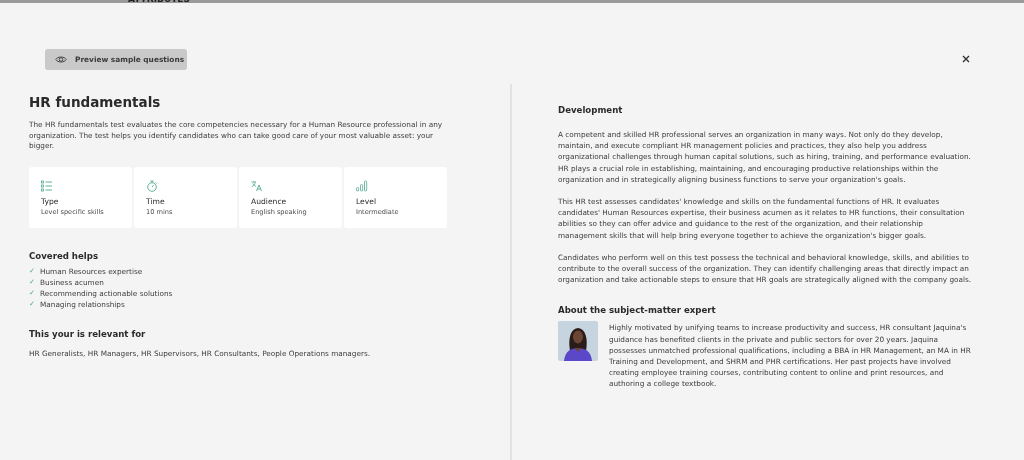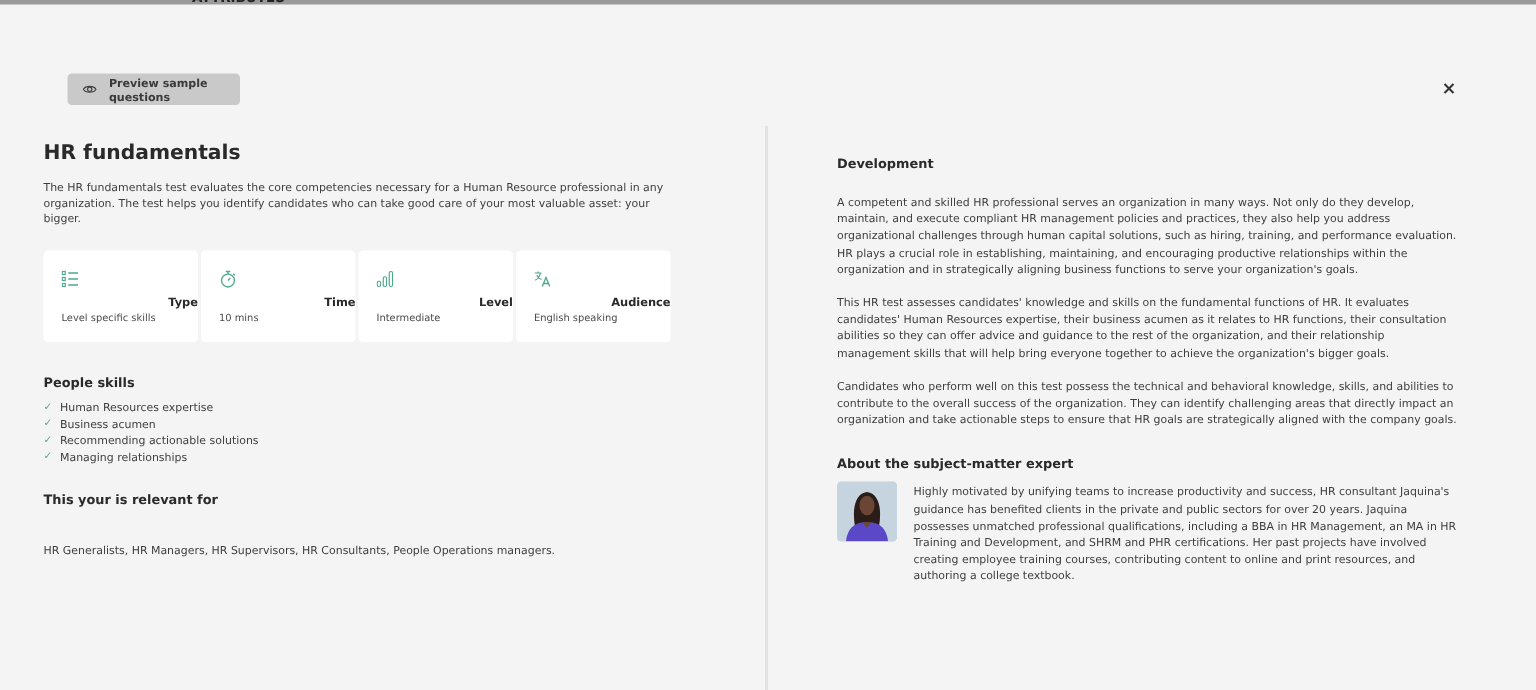--- a/index.html
+++ b/index.html
@@ -12,21 +12,21 @@
   }
   .topbar {
     position: absolute; left: 0; top: 0; width: 1024px; height: 3px;
     background: #9a9a9a;
   }
   .topbar-text {
     position: absolute; left: 128px; top: -4px; height: 6px; width: 85px;
     overflow: hidden; font-size: 9px; font-weight: bold; color: #222; line-height: 6px;
   }
   .preview-btn {
-    position: absolute; left: 45px; top: 49px; width: 115px; height: 21px;
+    position: absolute; left: 45px; top: 49px; width: 142px; height: 21px;
     background: #c9c9c9; border-radius: 3px;
     display: flex; align-items: center; padding-left: 10px;
     font-size: 7.4px; font-weight: bold; color: #3a3a3a; cursor: pointer;
   }
   .preview-btn svg { margin-right: 8px; }
   .close-btn {
     position: absolute; left: 960px; top: 53px; width: 12px; height: 12px;
     display: flex; align-items: center; justify-content: center; cursor: pointer;
   }
   .divider {
@@ -37,29 +37,29 @@
   .title { font-size: 13.5px; font-weight: bold; color: #2a2a2a; margin-bottom: 9px; line-height: 17px; }
   .intro { font-size: 7.3px; line-height: 10.6px; color: #3d3d3d; width: 418px; }
   .cards {
     margin-top: 15px; display: flex; gap: 2px; width: 418px;
   }
   .card {
     flex: 1; background: #ffffff; border-radius: 3px; height: 61px;
     padding: 13px 0 0 12px;
   }
   .card-icon { height: 12px; margin-bottom: 5px; display: block; }
-  .card-label { font-size: 7.6px; font-weight: bold; color: #2a2a2a; line-height: 10px; text-align: right; }
+  .card-label { font-size: 7.6px; font-weight: normal; color: #2a2a2a; line-height: 10px; }
   .card-value { font-size: 6.6px; color: #4a4a4a; line-height: 10px; }
   .h2 { font-size: 8.6px; font-weight: bold; color: #2a2a2a; line-height: 12px; }
   .skills { margin-top: 22px; }
   .skill-list { list-style: none; margin-top: 4px; }
   .skill-list li { font-size: 7.3px; line-height: 11.2px; color: #3d3d3d; display: flex; align-items: center; }
   .check { color: #4fa88f; font-size: 7px; width: 11px; display: inline-block; }
   .relevant { margin-top: 17px; }
-  .relevant-text { font-size: 7.3px; color: #3d3d3d; margin-top: 22px; line-height: 10px; }
+  .relevant-text { font-size: 7.3px; color: #3d3d3d; margin-top: 9px; line-height: 10px; }
   .right { position: absolute; left: 558px; top: 104px; width: 414px; }
   .para { font-size: 7.3px; line-height: 11.2px; color: #3d3d3d; margin-top: 13px; }
   .para + .para { margin-top: 11px; }
   .expert-h { margin-top: 19px; }
   .expert { display: flex; margin-top: 5px; }
   .photo {
     width: 40px; height: 40px; border-radius: 3px; background: #c5d4de;
     flex-shrink: 0; margin-right: 11px; overflow: hidden; position: relative;
   }
   .expert-name { font-size: 7.6px; font-weight: bold; color: #2a2a2a; line-height: 11px; margin-top: 2px; }
@@ -105,39 +105,39 @@
     <div class="card">
       <svg class="card-icon" width="12" height="12" viewBox="0 0 12 12">
         <circle cx="6" cy="7" r="4.3" fill="none" stroke="#4fa88f" stroke-width="0.9"></circle>
         <path d="M4.5 1 H7.5 M6 1 V2.7 M6 7 L7.5 5.3 M9.5 2.5 L10.5 3.5" stroke="#4fa88f" stroke-width="0.9"></path>
       </svg>
       <div class="card-label">Time</div>
       <div class="card-value">10 mins</div>
     </div>
     <div class="card">
       <svg class="card-icon" width="12" height="12" viewBox="0 0 12 12">
+        <path d="M0.5 2 H5 M2.7 1 V2 M4.3 2 C3.8 4.5 2.5 6 0.8 6.8 M1.8 3.5 C2.5 5 3.8 6 5 6.3" fill="none" stroke="#4fa88f" stroke-width="0.8"></path>
+        <path d="M5.5 11 L8 5 L10.5 11 M6.4 9 H9.6" fill="none" stroke="#4fa88f" stroke-width="0.9"></path>
+      </svg>
+      <div class="card-label">Audience</div>
+      <div class="card-value">English speaking</div>
+    </div>
+    <div class="card">
+      <svg class="card-icon" width="12" height="12" viewBox="0 0 12 12">
         <rect x="0.5" y="7.5" width="2.2" height="3.5" rx="1" fill="none" stroke="#4fa88f" stroke-width="0.8"></rect>
         <rect x="4.5" y="4.5" width="2.2" height="6.5" rx="1" fill="none" stroke="#4fa88f" stroke-width="0.8"></rect>
         <rect x="8.5" y="1" width="2.2" height="10" rx="1" fill="none" stroke="#4fa88f" stroke-width="0.8"></rect>
       </svg>
       <div class="card-label">Level</div>
       <div class="card-value">Intermediate</div>
     </div>
-    <div class="card">
-      <svg class="card-icon" width="12" height="12" viewBox="0 0 12 12">
-        <path d="M0.5 2 H5 M2.7 1 V2 M4.3 2 C3.8 4.5 2.5 6 0.8 6.8 M1.8 3.5 C2.5 5 3.8 6 5 6.3" fill="none" stroke="#4fa88f" stroke-width="0.8"></path>
-        <path d="M5.5 11 L8 5 L10.5 11 M6.4 9 H9.6" fill="none" stroke="#4fa88f" stroke-width="0.9"></path>
-      </svg>
-      <div class="card-label">Audience</div>
-      <div class="card-value">English speaking</div>
-    </div>
   </div>
 
   <div class="skills">
-    <h2 class="h2">People skills</h2>
+    <h2 class="h2">Covered helps</h2>
     <ul class="skill-list">
       <li>
           <span class="check">✓</span>
           <span>Human Resources expertise</span>
         </li>
       <li>
           <span class="check">✓</span>
           <span>Business acumen</span>
         </li>
       <li>

